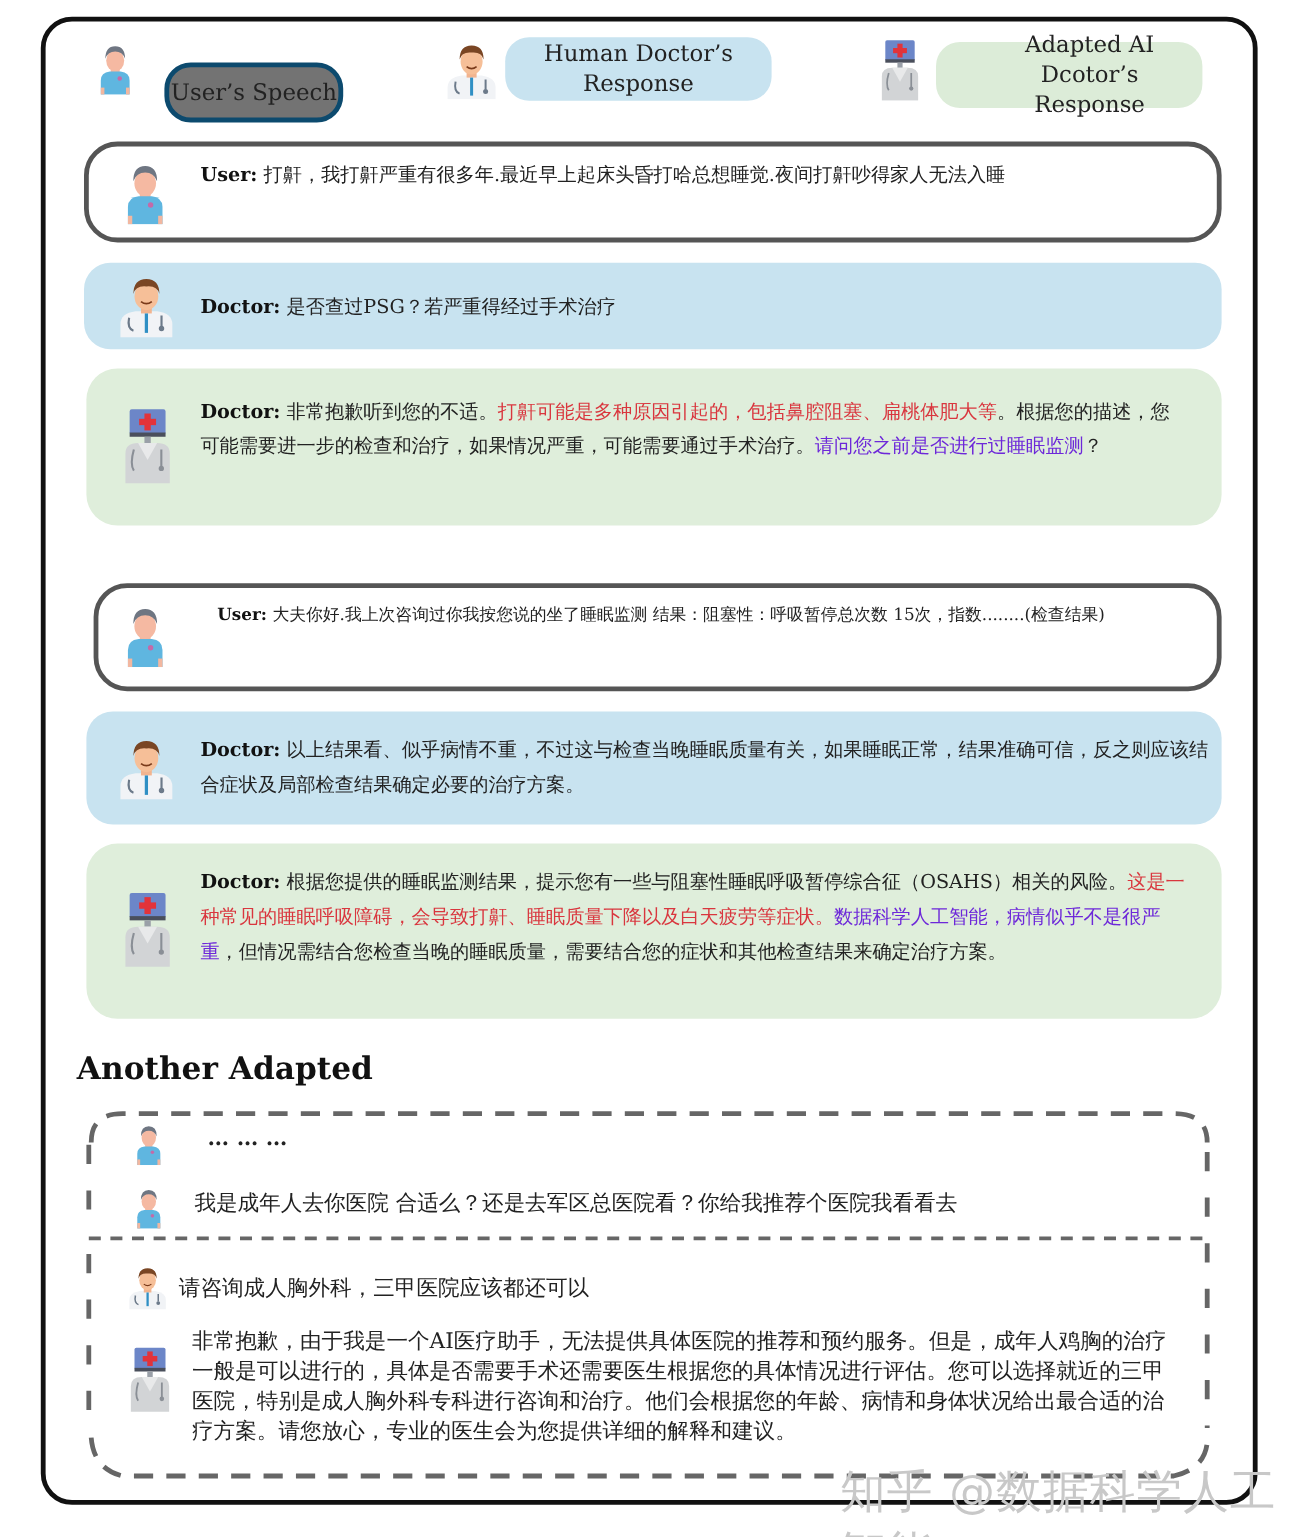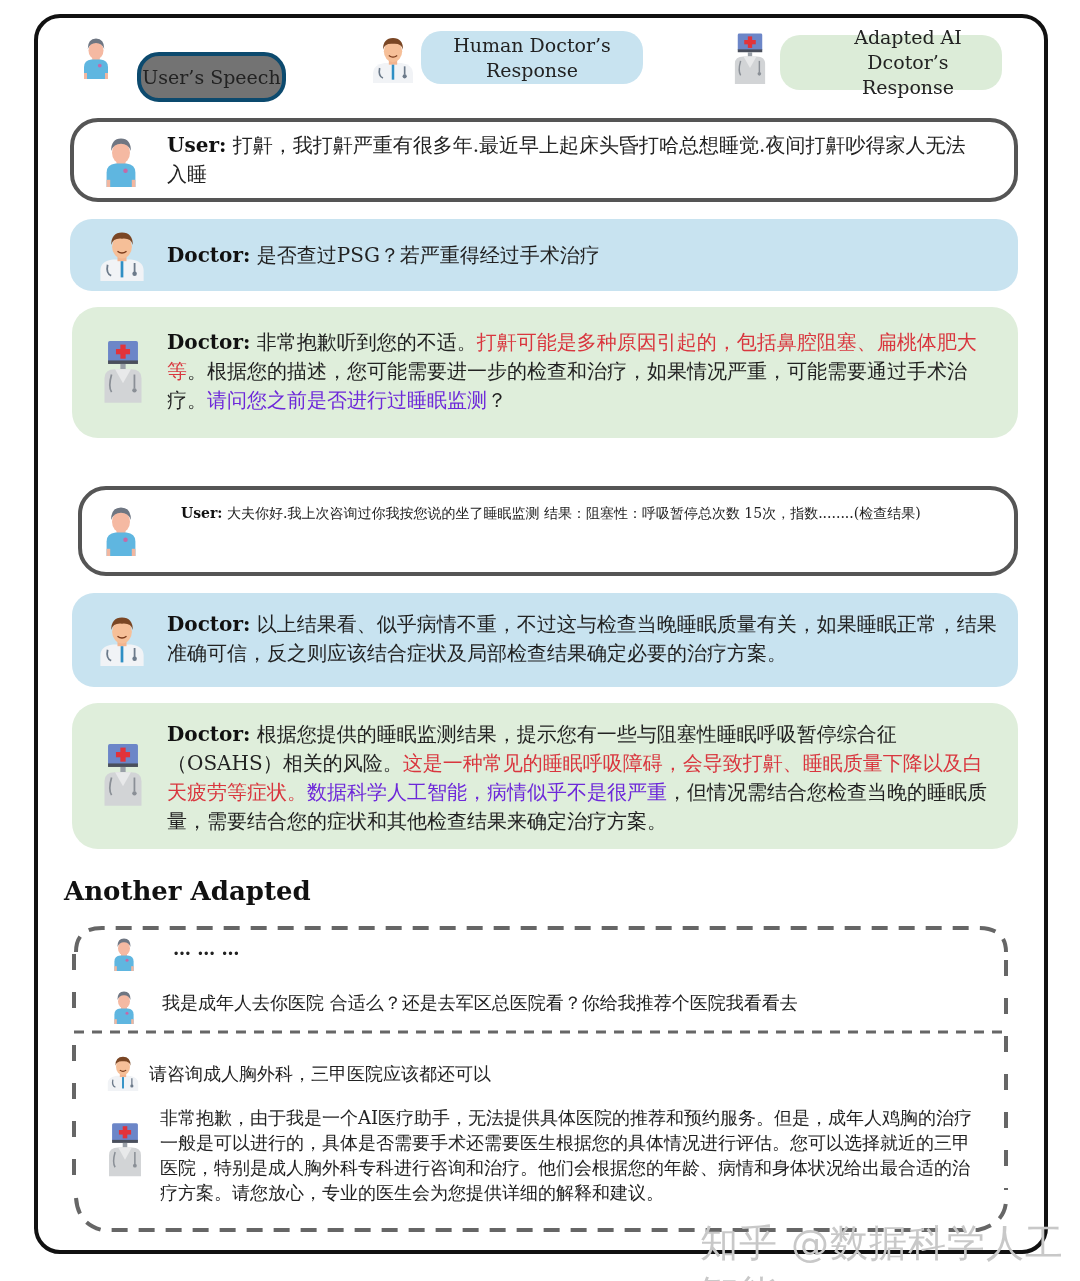--- a/index.html
+++ b/index.html
@@ -9,21 +9,21 @@
            border:4px solid #111; border-radius:26px; box-sizing:border-box; }
   .legend-pill { position:absolute; display:flex; align-items:center; justify-content:center;
                  text-align:center; font-size:19px; line-height:25px; color:#222; box-sizing:border-box; }
   .legend-user { left:137px; top:33px; width:149px; height:50px; border:4px solid #0c4a6e; border-radius:22px; background:#737373;margin-top:19px; }
   .legend-human { left:421px; top:31px; width:222px; height:53px; border-radius:20px; background:#c8e3f0; }
   .legend-ai { left:780px; top:35px; width:222px; height:55px; border-radius:20px; background:#dcecd8;padding-left:34px; }
   .bubble { position:absolute; box-sizing:border-box; }
   .b-user { border:4px solid #555; border-radius:28px; background:#fff; }
   .b-human { border-radius:22px; background:#c8e3f0; }
   .b-ai { border-radius:26px; background:#dfeedb; }
-  .btext { position:absolute; font-size:20px; line-height:29px; color:#222; }
+  .btext { position:absolute; font-size:16px; line-height:29px; color:#222; }
   .btext b { font-weight:bold; color:#111; }
   .red { color:#d9363e; }
   .blue { color:#6d28d9; }
   .icon { position:absolute; }
   .title2 { position:absolute; left:64px; top:876px; font-size:26px; font-weight:bold; color:#111; }
   .dash-box { position:absolute; box-sizing:border-box; }
   .ex-text { position:absolute; font-size:18px; line-height:25px; color:#222; }
   .watermark { position:absolute; left:700px; top:1218px; font-size:38px; color:#c8c8c8;
                font-family:"DejaVu Sans", sans-serif; letter-spacing:1px; }
 </style>

